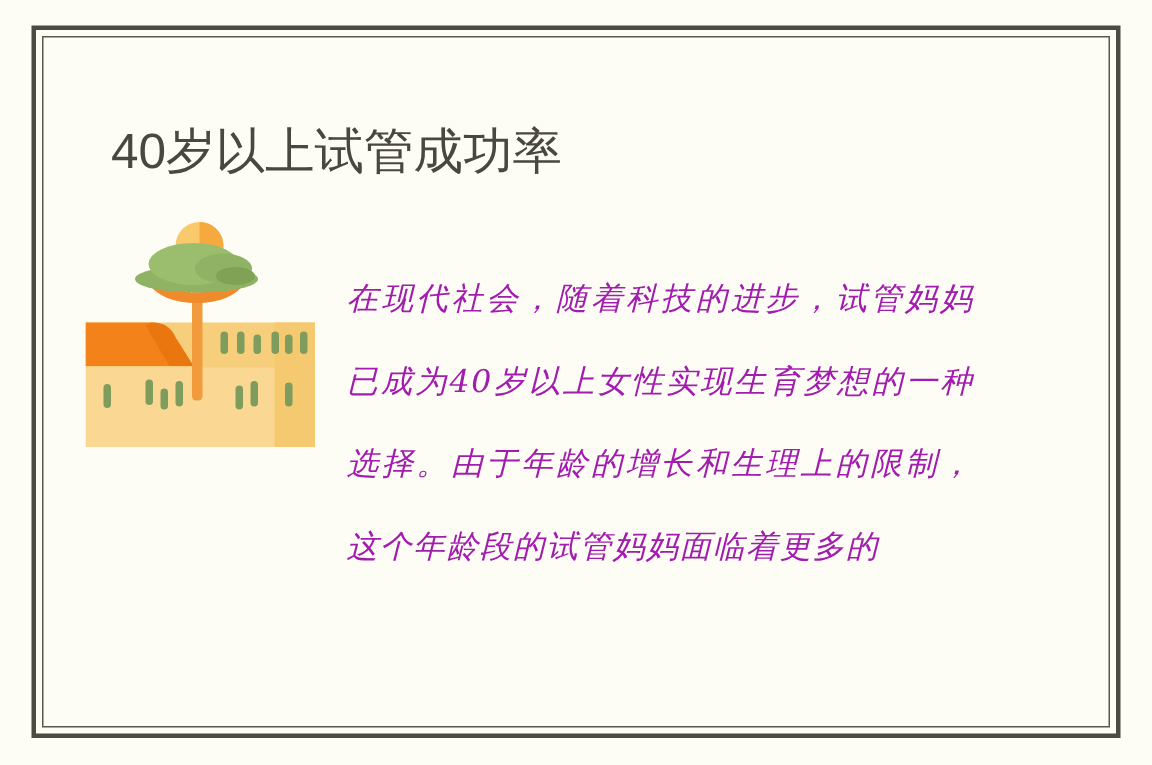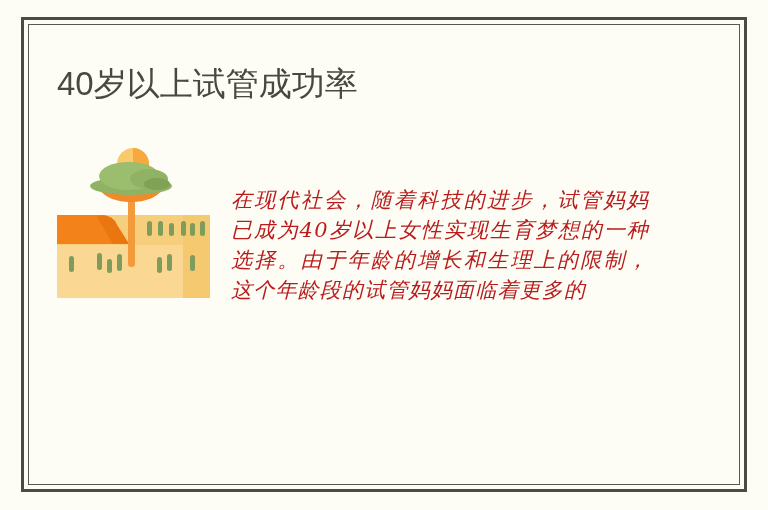--- a/index.html
+++ b/index.html
@@ -42,21 +42,21 @@
     border: 1px solid #5A574C;
     box-sizing: border-box;
     pointer-events: none;
   }
 
   
   .page-title {
     position: absolute;
     left: 57px;
     top: 62px;
-    margin: 0;
+    margin: 17px;
     font-family: "Liberation Sans", sans-serif;
     font-size: 33px;
     font-weight: 400;
     letter-spacing: 0px;
     color: #4A4640;
     white-space: nowrap;
   }
 
   
   .illustration {
@@ -69,30 +69,30 @@
   .illustration svg {
     display: block;
     width: 153px;
     height: 155px;
   }
 
   
   .article-body {
     position: absolute;
     left: 231px;
-    top: 185px;
+    top: 172px;
     width: 418px;
     margin: 0;
     font-family: "DejaVu Serif", serif;
     font-size: 21px;
     font-style: italic;
     font-weight: 400;
-    line-height: 30px;
+    line-height: 55px;
     letter-spacing: 1.2px;
-    color: #b91c1c;
+    color: #a21caf;
     text-align: justify;
     text-justify: inter-character;
     white-space: pre-wrap;
   }
 </style>
 </head>
 <body>
 
 <div class="page">
 

